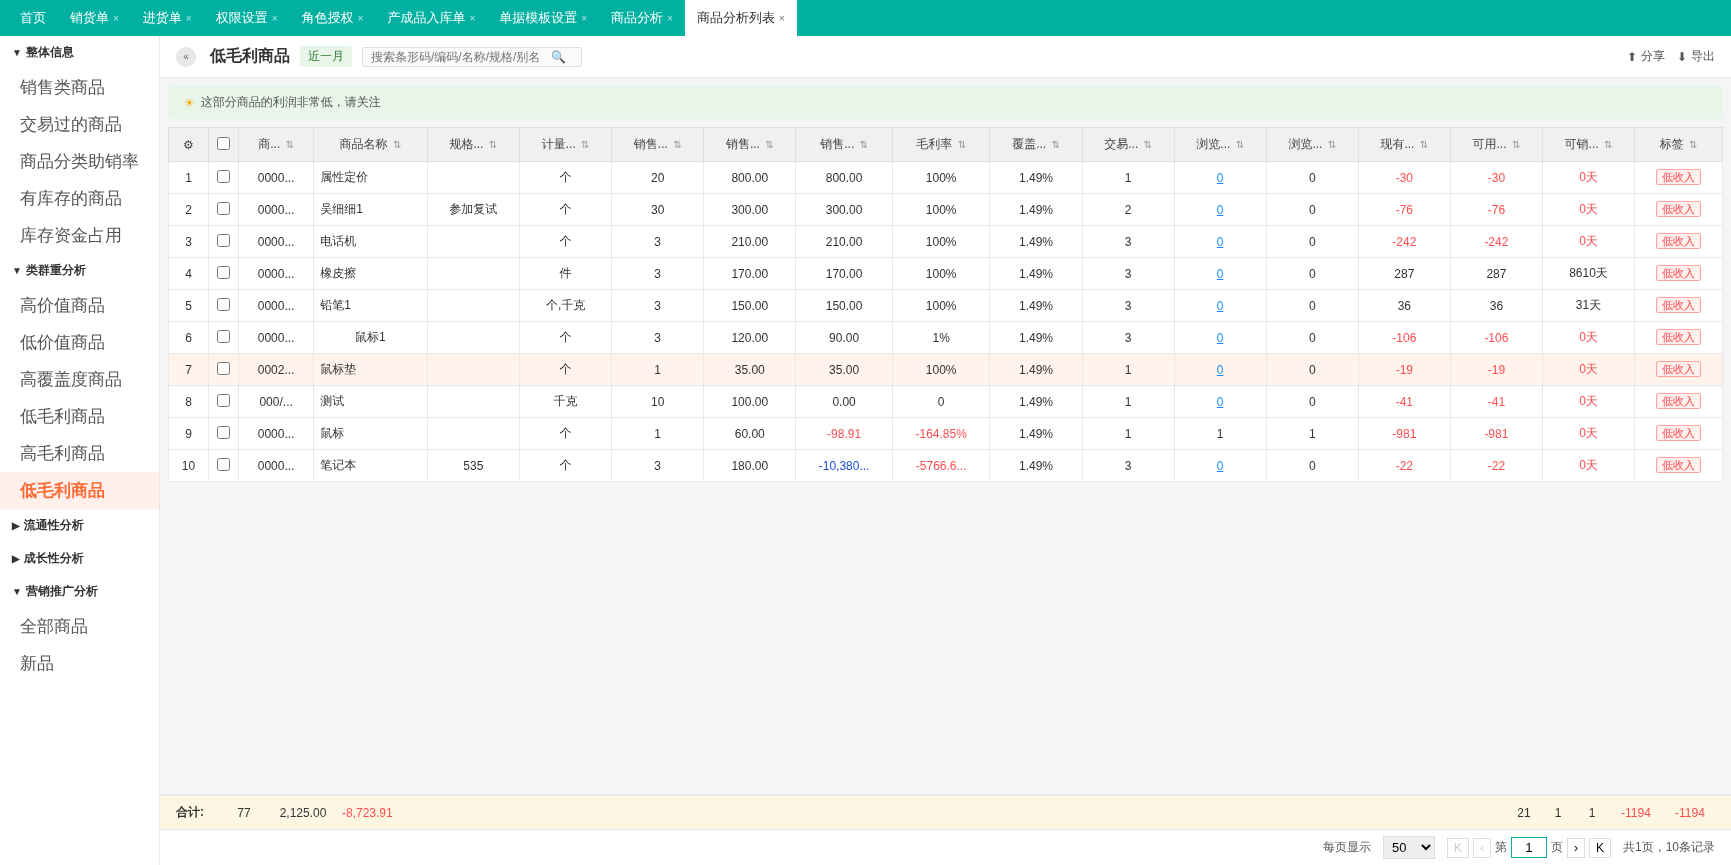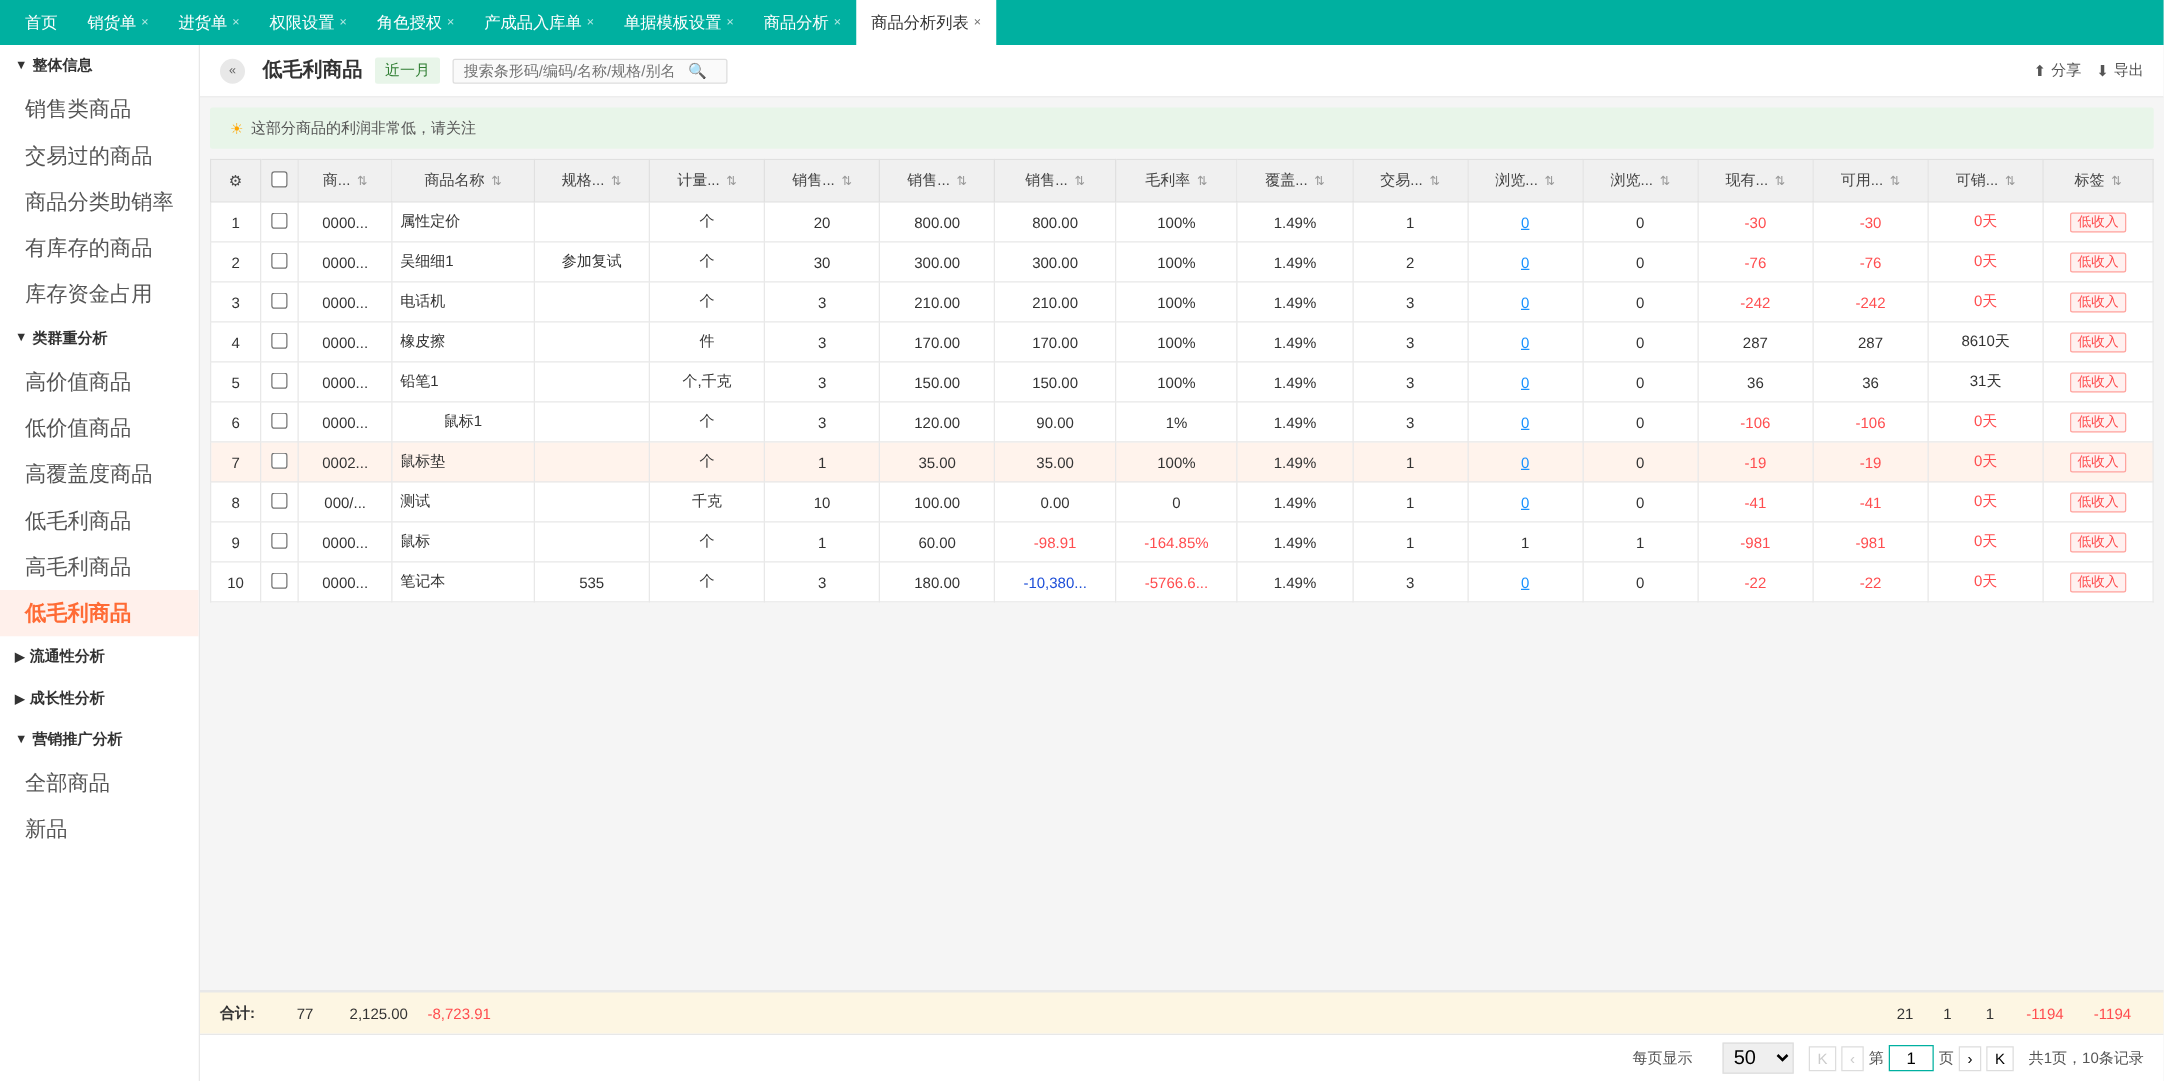--- a/index.html
+++ b/index.html
@@ -159,21 +159,21 @@
       background: #fff;
       border-top: 1px solid #e8e8e8;
       padding: 6px 16px;
       display: flex;
       align-items: center;
       justify-content: flex-end;
       gap: 12px;
       font-size: 12px;
       color: #555;
     }
-    .bottom-bar select { padding: 2px 4px; border: 1px solid #ddd; font-size: 16px; margin-left: 12px; }
+    .bottom-bar select { padding: 2px 4px; border: 1px solid #ddd; font-size: 13px; }
     .page-nav { display: flex; align-items: center; gap: 4px; }
     .page-nav button {
       border: 1px solid #ddd; background: #fff; padding: 2px 6px; cursor: pointer; font-size: 12px;
     }
     .page-nav button:disabled { color: #ccc; cursor: not-allowed; }
     .page-nav .current-page { padding: 2px 8px; border: 1px solid #00b0a0; background: #fff; }
 
     .collapse-btn {
       width: 20px; height: 20px; background: #e8e8e8; border-radius: 50%;
       display: flex; align-items: center; justify-content: center;

